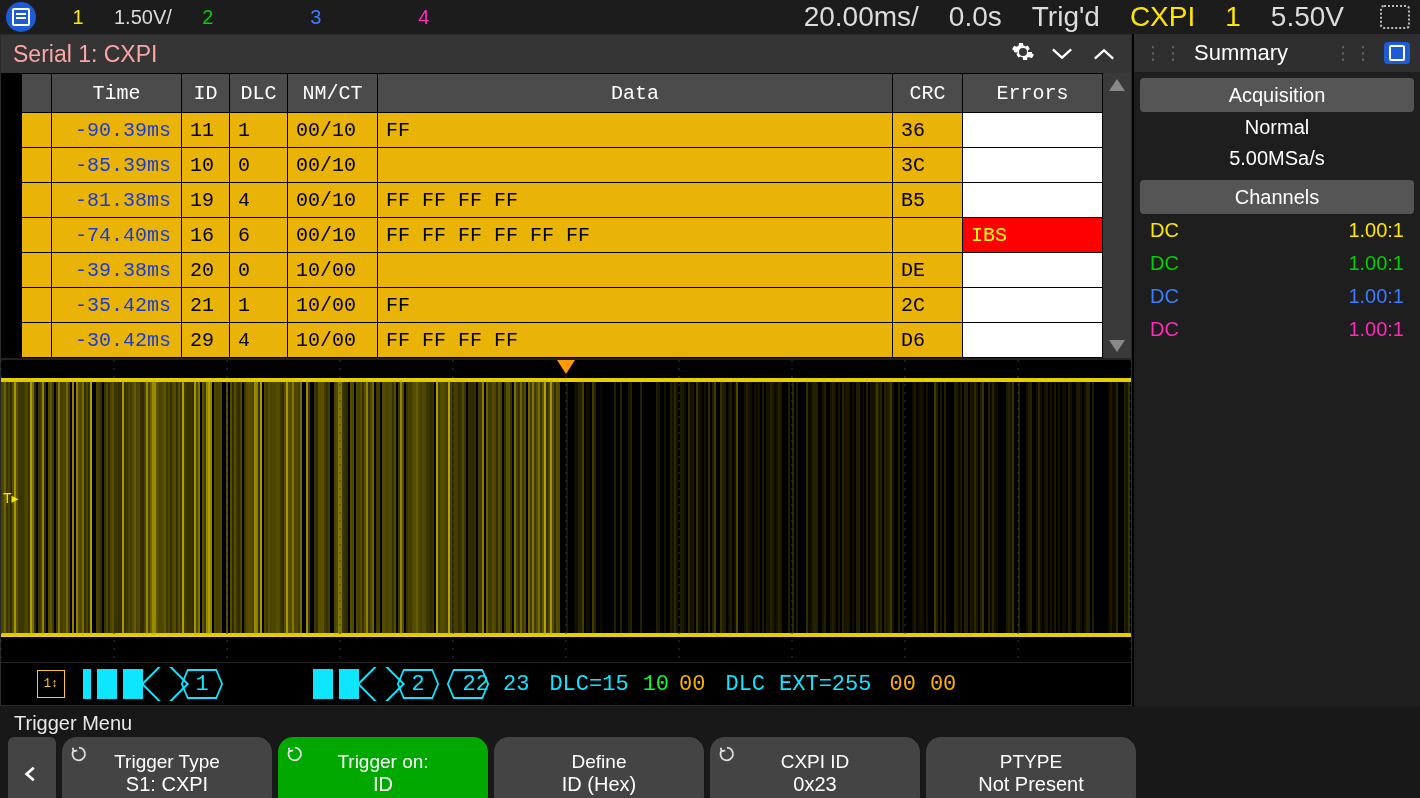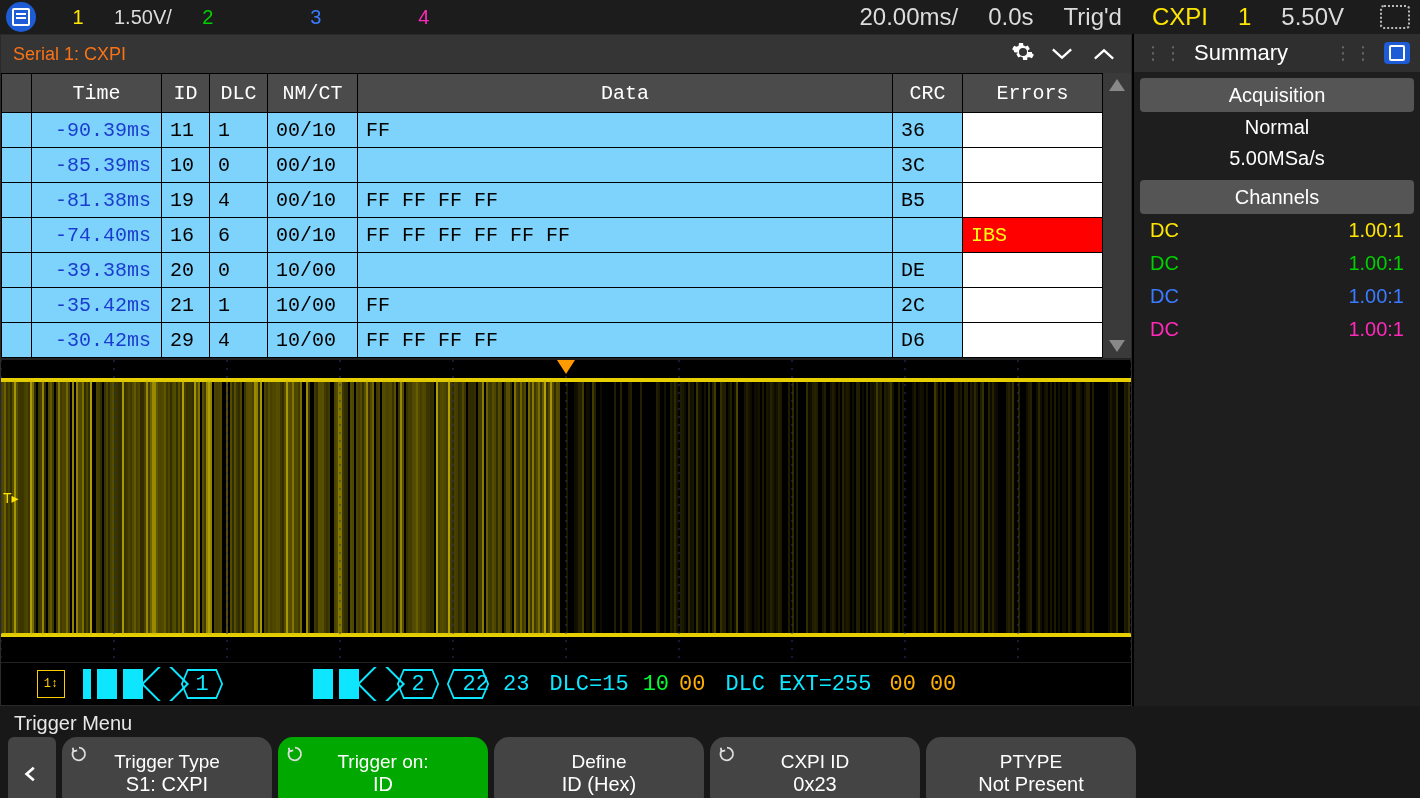--- a/index.html
+++ b/index.html
@@ -13,39 +13,39 @@
   .mono{font-family:"Courier New",Courier,monospace;}
 
   
   .topbar{height:34px;display:flex;align-items:center;background:#1c1c1c;padding:0 10px 0 0;}
   .menu-btn{width:42px;height:34px;display:flex;align-items:center;justify-content:center;}
   .menu-btn .circ{width:30px;height:30px;border-radius:50%;background:#1d5cd4;display:flex;align-items:center;justify-content:center;}
   .menu-btn .inner{width:14px;height:14px;border:2px solid #fff;border-radius:2px;position:relative;}
   .menu-btn .inner::before{content:"";position:absolute;left:2px;right:2px;top:3px;height:2px;background:#fff;box-shadow:0 4px 0 #fff;}
   .top-seg{display:flex;gap:18px;margin-left:18px;}
   .top-seg span{min-width:36px;text-align:center;font-size:20px;}
-  .top-right{margin-left:auto;display:flex;gap:30px;align-items:center;font-size:24px;}
+  .top-right{margin-left:auto;display:flex;gap:30px;align-items:center;font-size:28px;}
   .top-right .lbl{color:#dcdcdc;}
   .maxicon{width:26px;height:20px;border:2px dotted #bbb;border-radius:4px;margin-left:6px;}
 
   
   .mainrow{display:flex;height:calc(100% - 34px - 92px);}
   .leftcol{flex:1;display:flex;flex-direction:column;border:1px solid #2a2a2a;}
   .rightcol{width:286px;background:#1e1e1e;display:flex;flex-direction:column;border-left:2px solid #000;}
 
   
   .lister-hdr{height:38px;background:#353535;display:flex;align-items:center;padding:0 12px;gap:12px;}
-  .lister-hdr .title{color:#f97316;font-size:18px;}
+  .lister-hdr .title{color:#fca5a5;font-size:23px;}
   .lister-hdr .spacer{flex:1;}
   .gear{width:24px;height:24px;}
   .chev{width:30px;height:24px;display:flex;align-items:center;justify-content:center;}
   .chev svg{width:22px;height:14px;}
 
   
-  .tbl-wrap{display:flex;background:#7dd3fc;}
+  .tbl-wrap{display:flex;background:#eab308;margin-left:20px;}
   .tbl{flex:1;border-collapse:collapse;table-layout:fixed;width:100%;color:#000;font-size:20px;}
   .tbl th{background:#4b4b4b;color:#fff;font-weight:normal;padding:4px 8px;border:1px solid #000;height:30px;}
   .tbl td{border:1px solid #000;padding:3px 8px;height:28px;white-space:nowrap;overflow:hidden;}
   .tbl td.time{color:#1a3dcf;text-align:right;padding-right:10px;}
   .tbl td.err{background:#fff;}
   .tbl td.err.bad{background:#ff0000;color:#ff1;}
   .scrollcol{width:28px;background:#3a3a3a;display:flex;flex-direction:column;justify-content:space-between;padding:6px 0;align-items:center;}
   .scrollcol .arr{width:0;height:0;border-left:8px solid transparent;border-right:8px solid transparent;}
   .scrollcol .up{border-bottom:12px solid #888;}
   .scrollcol .dn{border-top:12px solid #888;}

